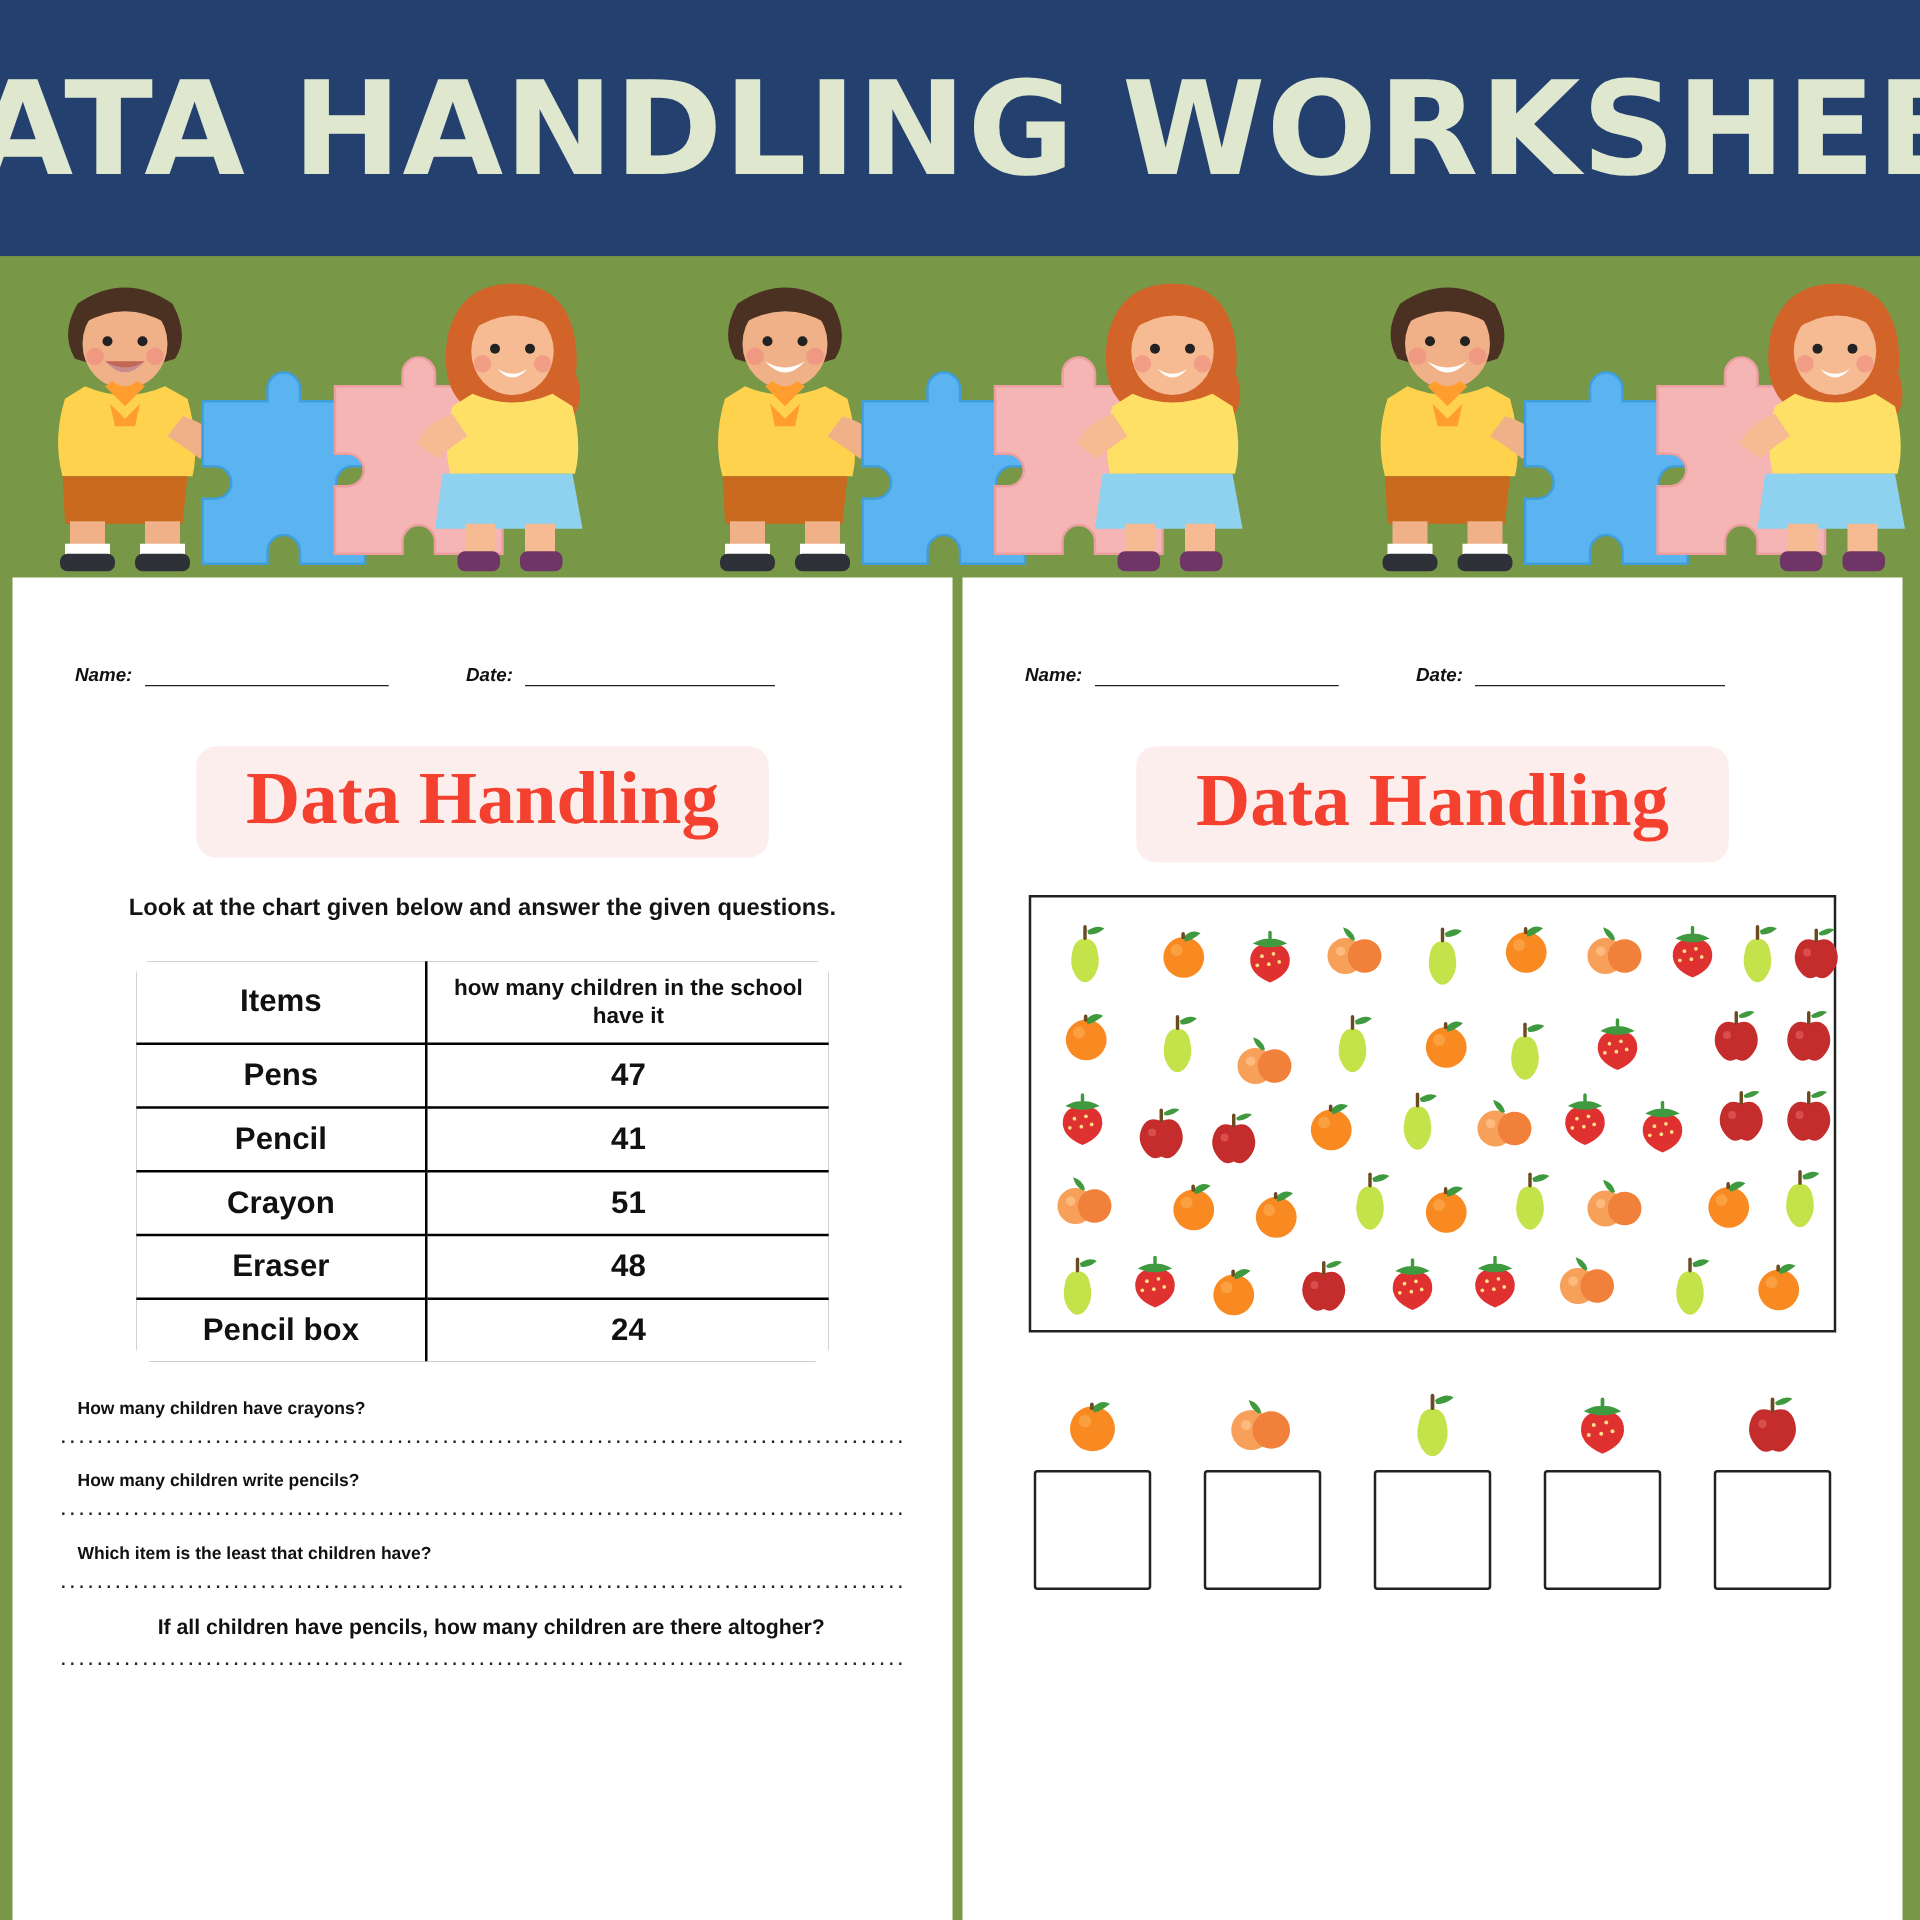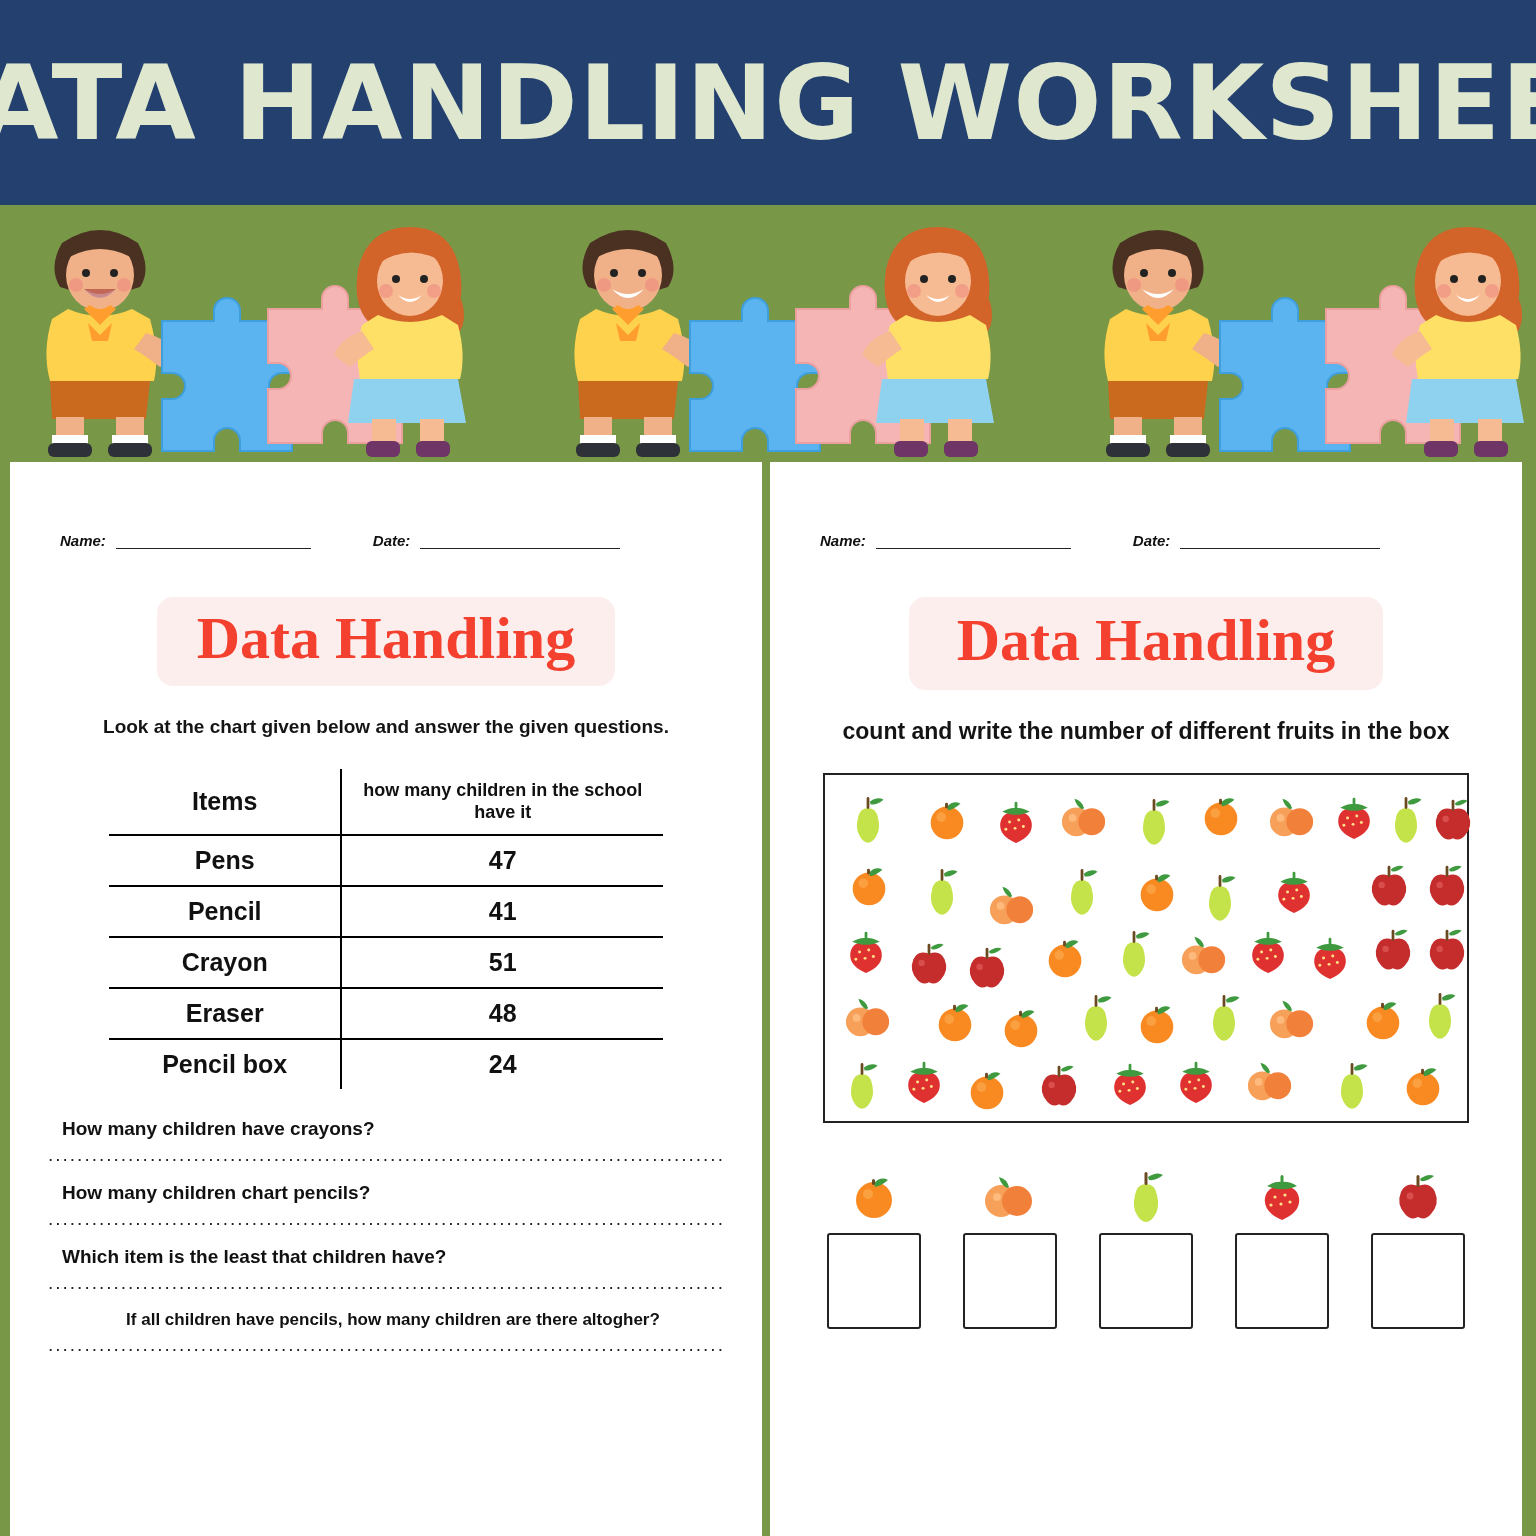--- a/index.html
+++ b/index.html
@@ -140,21 +140,21 @@
   }
   table.data-table th:first-child { font-size: 25px; }
   table.data-table th:last-child { font-size: 18px; line-height: 1.25; }
   table.data-table td { font-size: 25px; }
   table.data-table tr td:first-child { width: 42%; }
 
   
   .questions { margin: 26px 0 0 0; padding: 0 38px; }
   .q-block { margin-bottom: 16px; }
   .q-text {
-    font-size: 19px;
+    font-size: 14px;
     font-weight: bold;
     color: #111;
     margin-left: 14px;
   }
   .q-text.small { font-size: 17px; text-align: center; }
   .q-dots {
     font-size: 19px;
     color: #222;
     letter-spacing: 2px;
     margin-top: 4px;
@@ -402,21 +402,21 @@
       </tbody>
     </table>
   </div>
 
   <div class="questions">
     <div class="q-block">
       <div class="q-text">How many children have crayons?</div>
       <div class="q-dots">................................................................................................</div>
     </div>
     <div class="q-block">
-      <div class="q-text">How many children chart pencils?</div>
+      <div class="q-text">How many children write pencils?</div>
       <div class="q-dots">................................................................................................</div>
     </div>
     <div class="q-block">
       <div class="q-text">Which item is the least that children have?</div>
       <div class="q-dots">................................................................................................</div>
     </div>
     <div class="q-block">
       <div class="q-text small">If all children have pencils, how many  children are there altogher?</div>
       <div class="q-dots">................................................................................................</div>
     </div>
@@ -429,21 +429,20 @@
     <span class="nd-label">Name:</span>
     <span class="nd-line name"></span>
     <span class="nd-label">Date:</span>
     <span class="nd-line date"></span>
   </div>
 
   <div class="title-pill">
     <div class="t">Data Handling</div>
   </div>
 
-  <div class="instruction">count and write the number of different fruits in the box</div>
 
   <div class="fruit-box" id="fruit-box">
       <div class="fruit" style="left: 22px; top: 18px;"><svg width="42" height="52" viewBox="0 0 46 56">
           <path d="M23 16 q9 0 11 11 q3 12 -2 20 q-4 7 -9 7 q-5 0 -9 -7 q-5 -8 -2 -20 q2 -11 11 -11z" fill="#c4e34a"></path>
           <rect x="21.5" y="4" width="3" height="13" rx="1.5" fill="#6b4a22"></rect>
           <path d="M25 9 q9 -6 15 -2 q-7 6 -14 5z" fill="#3f9a3f"></path>
         </svg></div>
       <div class="fruit" style="left: 98px; top: 20px;"><svg width="48" height="48" viewBox="0 0 50 50">
           <circle cx="25" cy="29" r="17" fill="#f98a22"></circle>
           <circle cx="19" cy="23" r="5" fill="#fba94e" opacity=".7"></circle>

